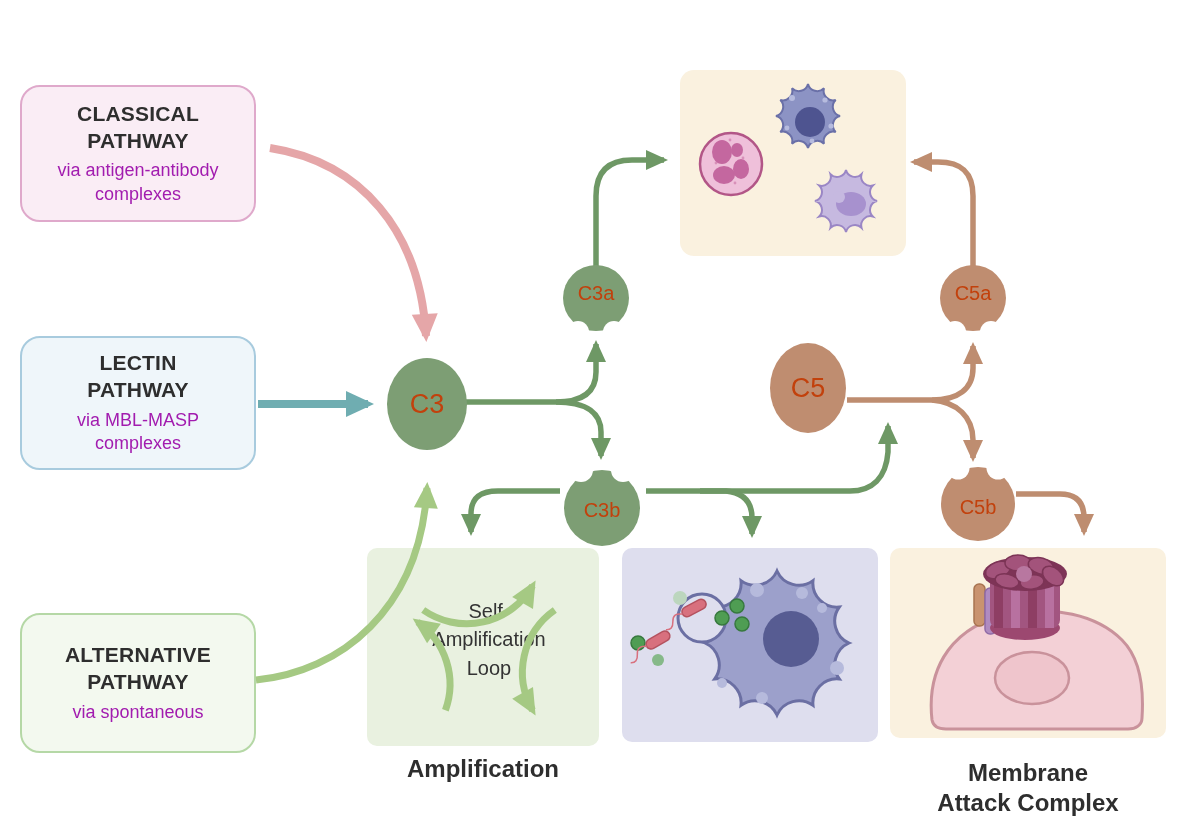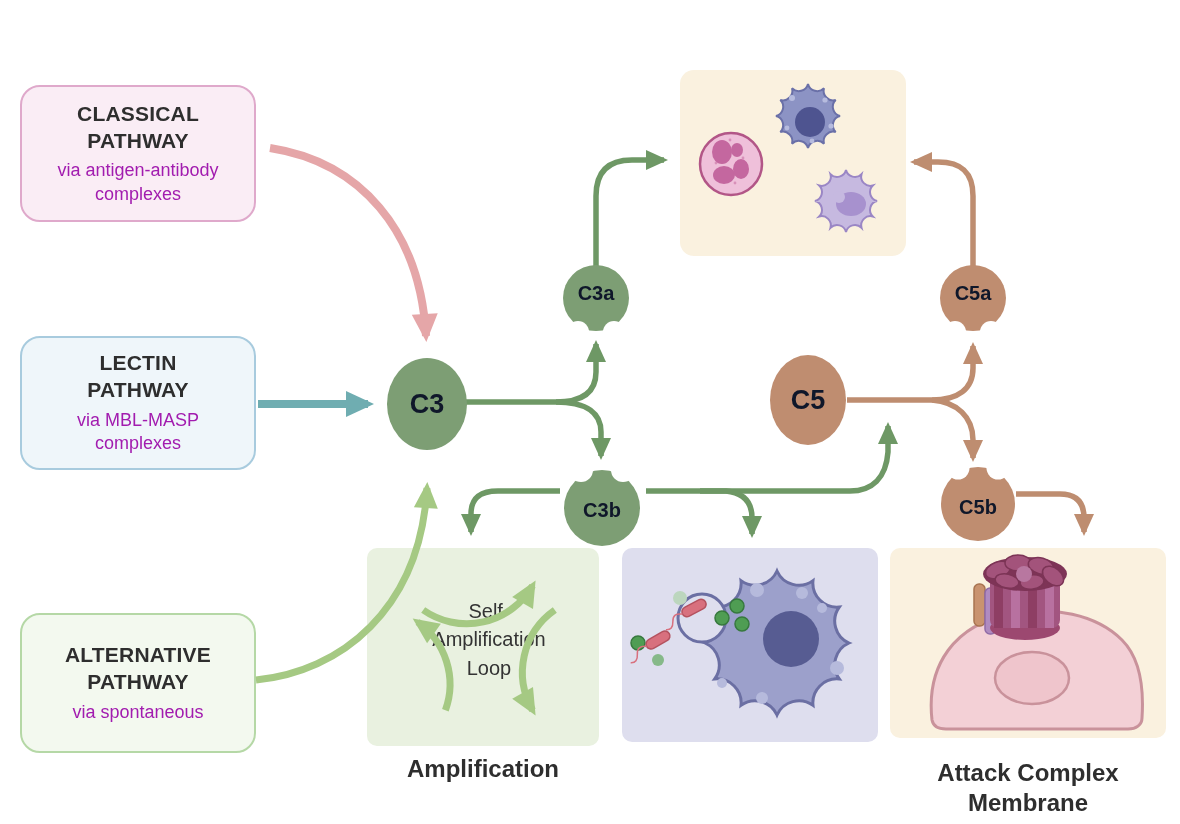--- a/index.html
+++ b/index.html
@@ -23,21 +23,21 @@
   
   #main-title{left:580px;top:3px;width:430px;text-align:center;font-size:25px;font-weight:bold;line-height:1.3;}
   .outcome-label{position:absolute;text-align:center;font-size:24px;font-weight:bold;line-height:1.25;}
   #label-amplification{left:367px;width:232px;top:754px;}
   #label-opsonization{left:622px;width:256px;top:752px;}
   #label-mac{left:890px;width:276px;top:758px;}
   #loop-text{left:409px;top:597px;width:160px;text-align:center;font-size:20px;line-height:1.42;color:#333;}
   
   .node{position:absolute;display:flex;align-items:center;justify-content:center;}
   .node svg{position:absolute;inset:0;}
-  .node .lbl{position:relative;color:#0f172a;font-weight:bold;}
+  .node .lbl{position:relative;color:#c2410c;font-weight:normal;}
   .big .lbl{font-size:27px;}
   .frag .lbl{font-size:20px;}
   .bite-bottom .lbl{padding-bottom:16px;}
   .bite-top .lbl{padding-top:12px;}
   .fill-green{fill:var(--green);}
   .fill-brown{fill:var(--brown);}
   .punch{fill:#ffffff;}
   
   .st{fill:none;stroke-linecap:butt;}
   .st-green{stroke:var(--green_arrow);stroke-width:5.5px;}
@@ -230,21 +230,21 @@
     <path class="st st-lgreen" d="M 445.4,710.2 A 76 76 0 0 0 417.6,622" marker-end="url(#m-lgreen)"></path>
   </svg>
 
   <div class="node big" style="left:386px;top:357px;width:82px;height:94px;">
     <svg viewBox="0 0 82 94">
         <ellipse class="fill-green" cx="41" cy="47" rx="40" ry="46"></ellipse>
       </svg>
     <span class="lbl">C3</span>
   </div>
 
-  <div class="node big" style="left:769px;top:354px;width:78px;height:92px;">
+  <div class="node big" style="left:769px;top:342px;width:78px;height:92px;">
     <svg viewBox="0 0 78 92">
         <ellipse class="fill-brown" cx="39" cy="46" rx="38" ry="45"></ellipse>
       </svg>
     <span class="lbl">C5</span>
   </div>
 
   <div class="node frag bite-bottom" style="left:557px;top:262px;width:78px;height:78px;">
     <svg viewBox="0 0 78 78">
       <circle class="fill-green" cx="39" cy="36" r="33"></circle>
       <circle class="punch" cx="21" cy="70" r="11"></circle>
@@ -277,17 +277,17 @@
       <circle class="punch" cx="22" cy="8" r="11.5"></circle>
         <circle class="punch" cx="62" cy="8" r="11.5"></circle>
     </svg>
     <span class="lbl">C5b</span>
   </div>
 
   <div id="label-amplification" class="outcome-label">
     <div>Amplification</div>
   </div>
   <div id="label-mac" class="outcome-label">
+    <div>Membrane</div>
     <div>Attack Complex</div>
-    <div>Membrane</div>
   </div>
 
 </div>
 
 </body></html>

